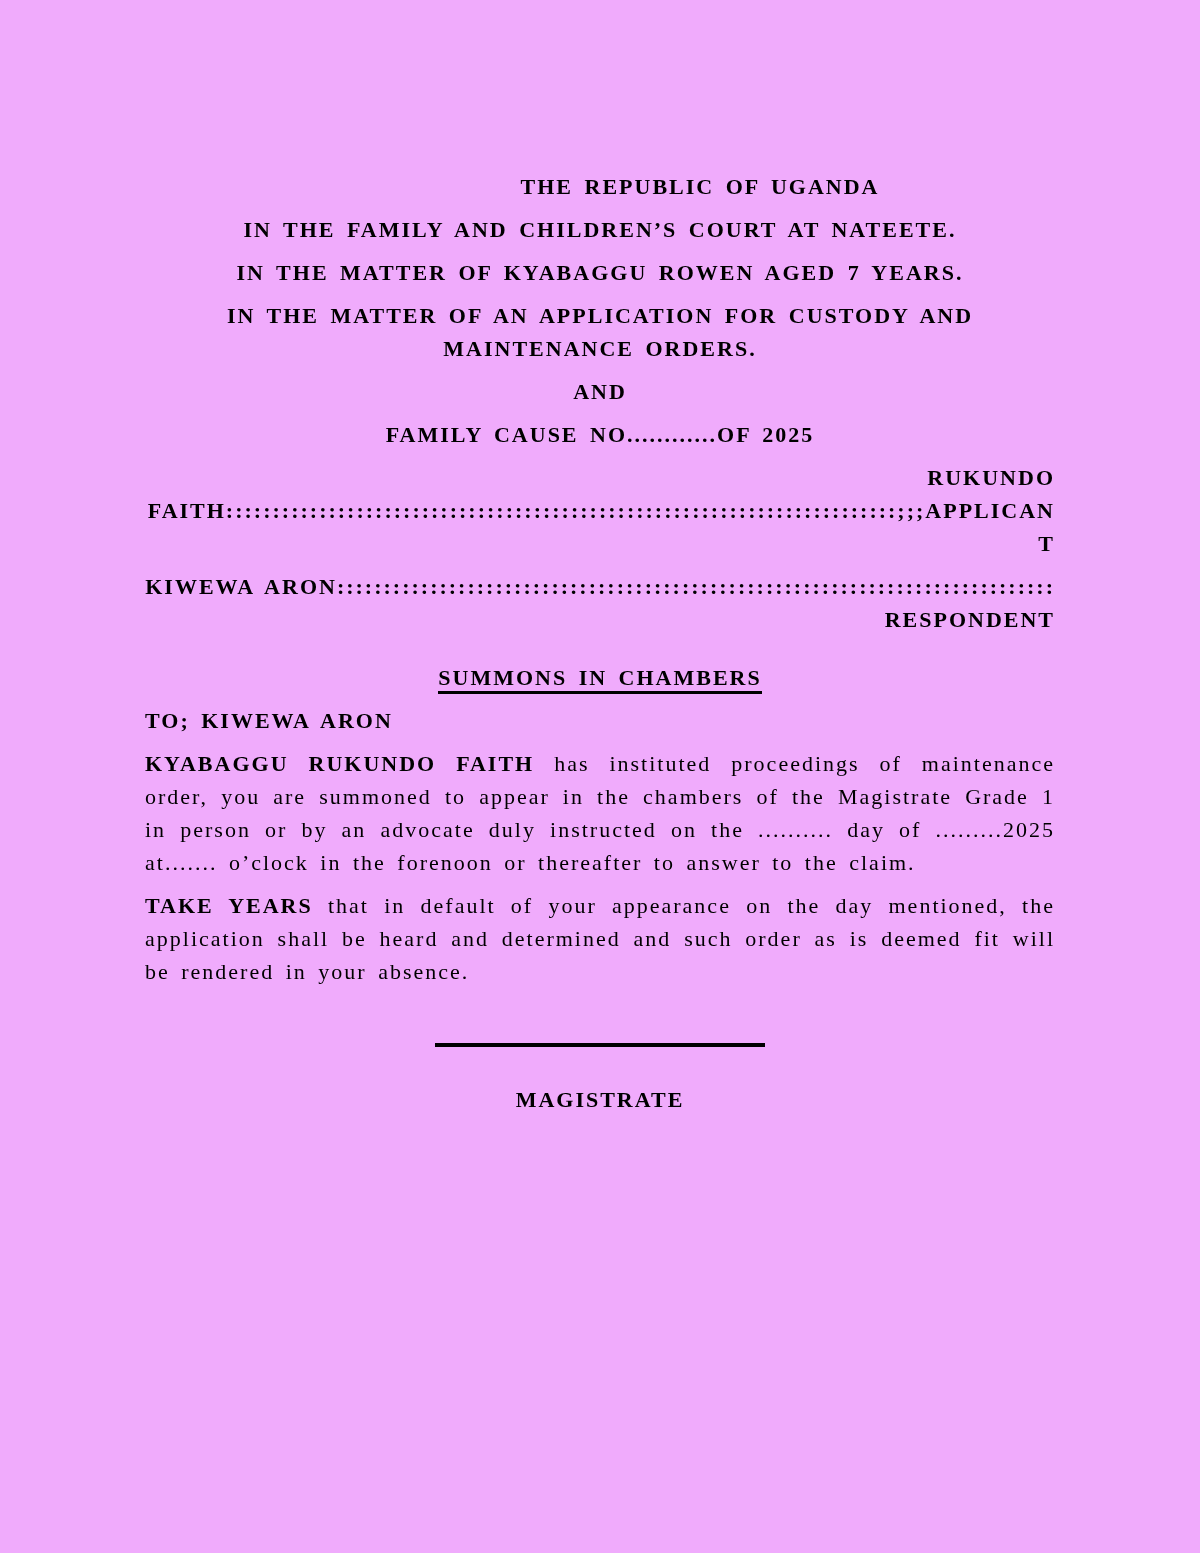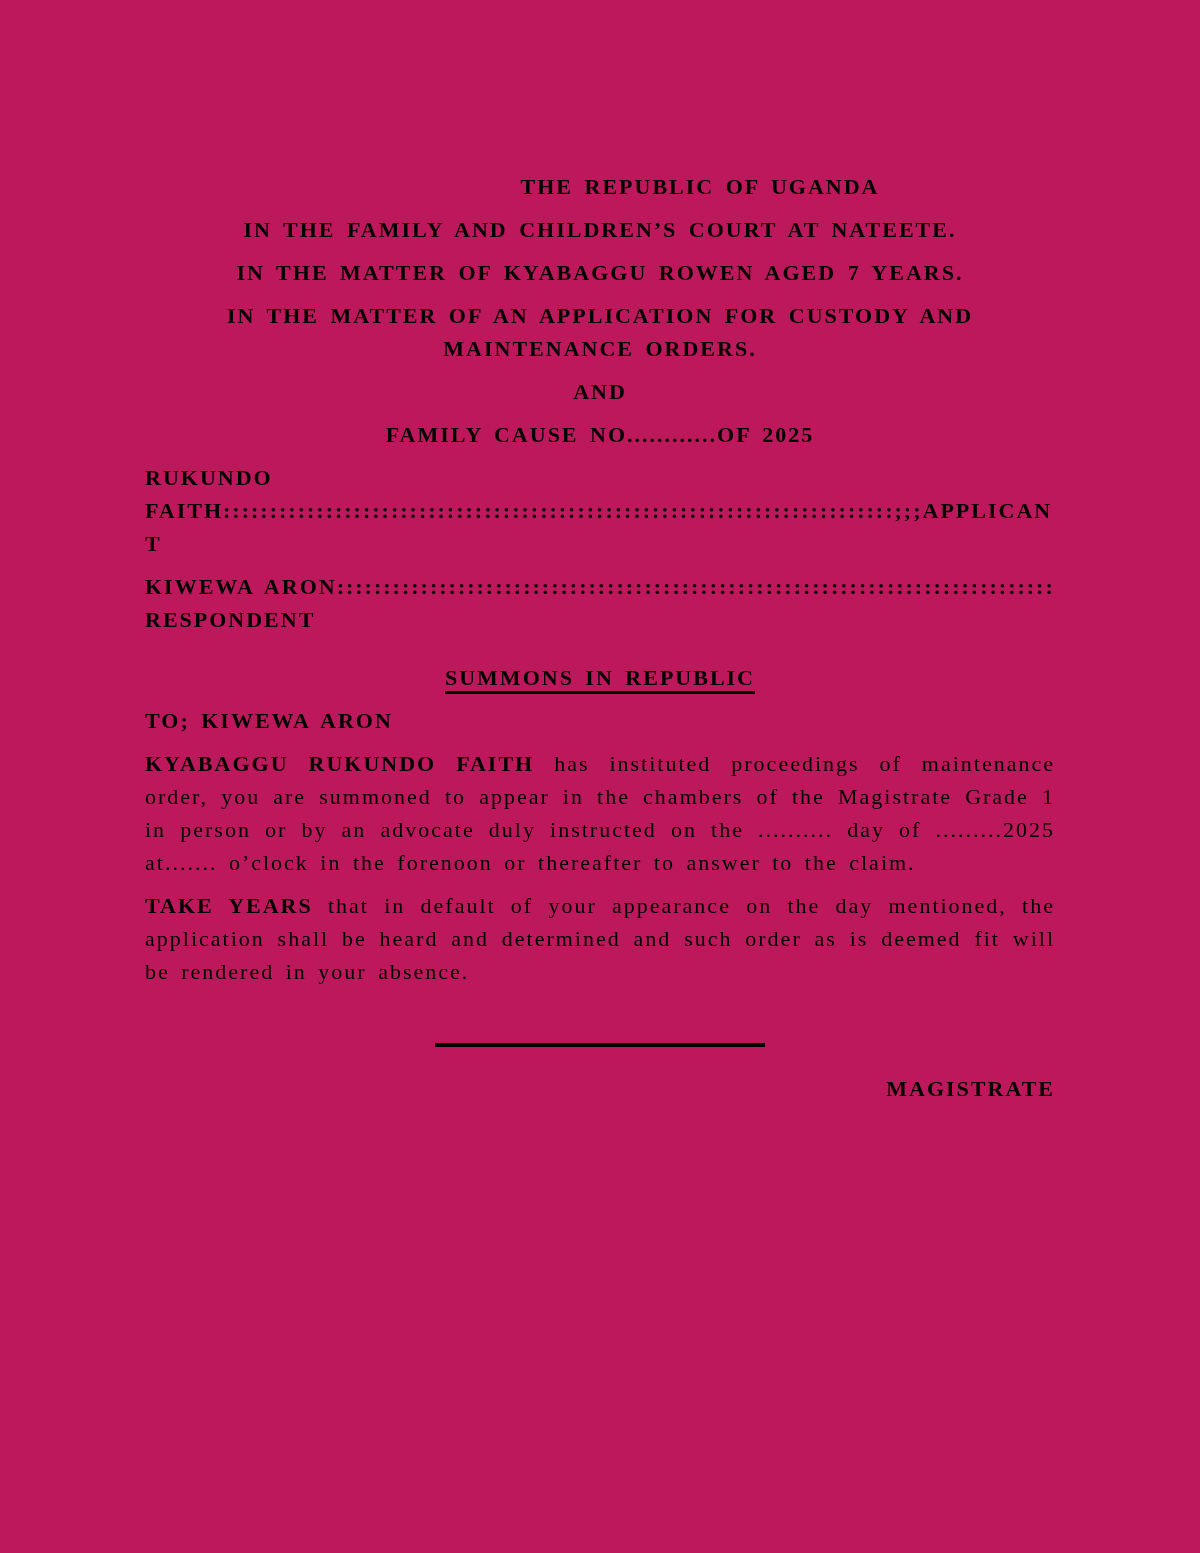--- a/index.html
+++ b/index.html
@@ -12,39 +12,39 @@
     height: 1553px;
     overflow: hidden;
     color: #000000;
     font-family: "Liberation Serif", "DejaVu Serif", serif;
   }
   .page {
     box-sizing: border-box;
     width: 1200px;
     height: 1553px;
     padding: 170px 145px 0 145px;
-    background: #be185d;
+    background: #f0abfc;
   }
   p {
     margin: 0 0 10px 0;
     font-size: 22px;
     line-height: 33px;
     letter-spacing: 2px;
     word-spacing: 4px;
   }
   .h {
     text-align: center;
     font-weight: bold;
   }
   .title {
     padding-left: 200px; 
   }
   .party {
     font-weight: bold;
-    text-align: left;
+    text-align: right;
     overflow-wrap: break-word;
     word-wrap: break-word;
   }
   .summons-heading {
     margin-top: 25px;
   }
   .u {
     border-bottom: 3px solid #000000;
     padding-bottom: 1px;
   }
@@ -57,22 +57,21 @@
   .lead {
     font-weight: bold;
   }
   .sigline {
     width: 330px;
     height: 0;
     border-top: 4px solid #000000;
     margin: 55px auto 0 auto;
   }
   .mag {
-    margin-top: 25px;
-    text-align: right;
+    margin-top: 36px;
   }
 </style>
 </head>
 <body>
 
 <div class="page">
 
   <p class="h title">THE REPUBLIC OF UGANDA</p>
 
   <p class="h">IN THE FAMILY AND CHILDREN’S COURT AT NATEETE.</p>
@@ -83,21 +82,21 @@
 
   <p class="h">AND</p>
 
   <p class="h">FAMILY CAUSE NO............OF 2025</p>
 
   <p class="party">RUKUNDO FAITH::::::::::::::::::::::::::::::::::::::::::::::::::::::::::::::::::::::::;;;APPLICANT</p>
 
 
   <p class="party">KIWEWA ARON::::::::::::::::::::::::::::::::::::::::::::::::::::::::::::::::::::::::::::: RESPONDENT</p>
 
-  <p class="h summons-heading"><span class="u">SUMMONS IN REPUBLIC</span></p>
+  <p class="h summons-heading"><span class="u">SUMMONS IN CHAMBERS</span></p>
 
   <p class="bold">TO; KIWEWA ARON</p>
 
   <p class="body-para"><span class="lead">KYABAGGU RUKUNDO FAITH</span><span> has instituted proceedings of maintenance order, you are summoned to appear in the chambers of the Magistrate Grade 1 in person or by an advocate duly instructed on the .......... day of .........2025 at....... o’clock in the forenoon or thereafter to answer to the claim.</span></p>
 
   <p class="body-para"><span class="lead">TAKE YEARS</span><span> that in default of your appearance on the day mentioned, the application shall be heard and determined and such order as is deemed fit will be rendered in your absence.</span></p>
 
 
   <div class="sigline"></div>
 

